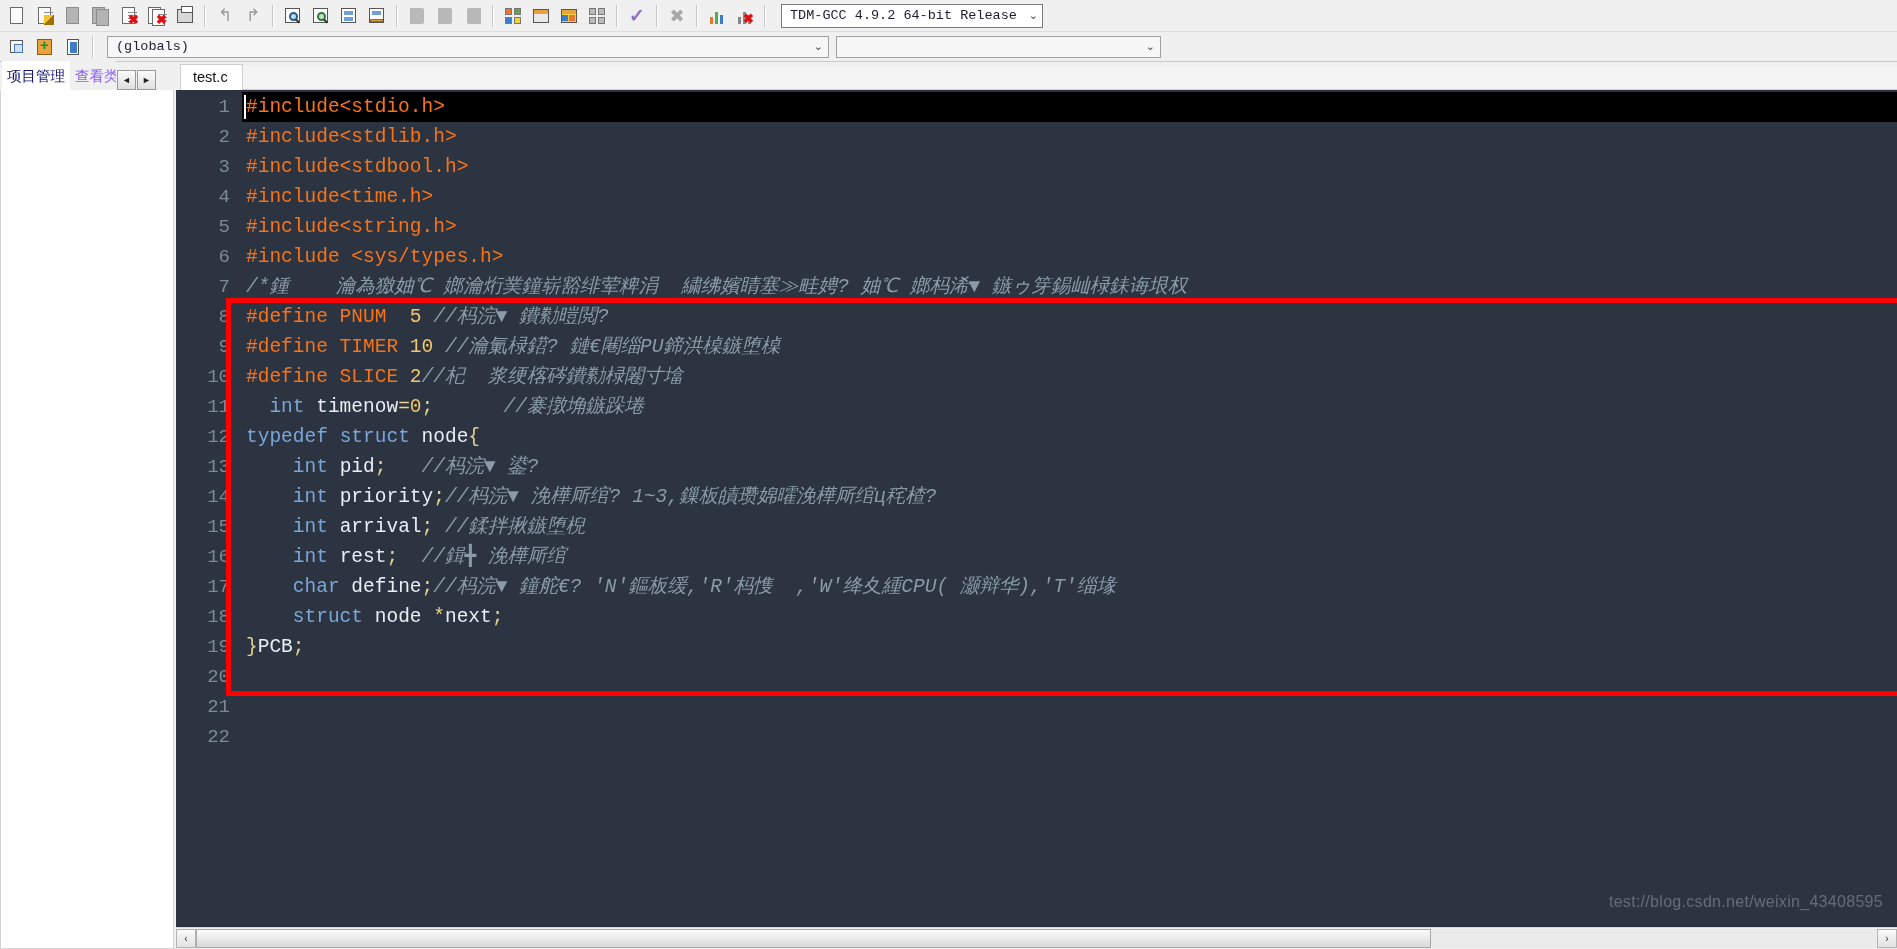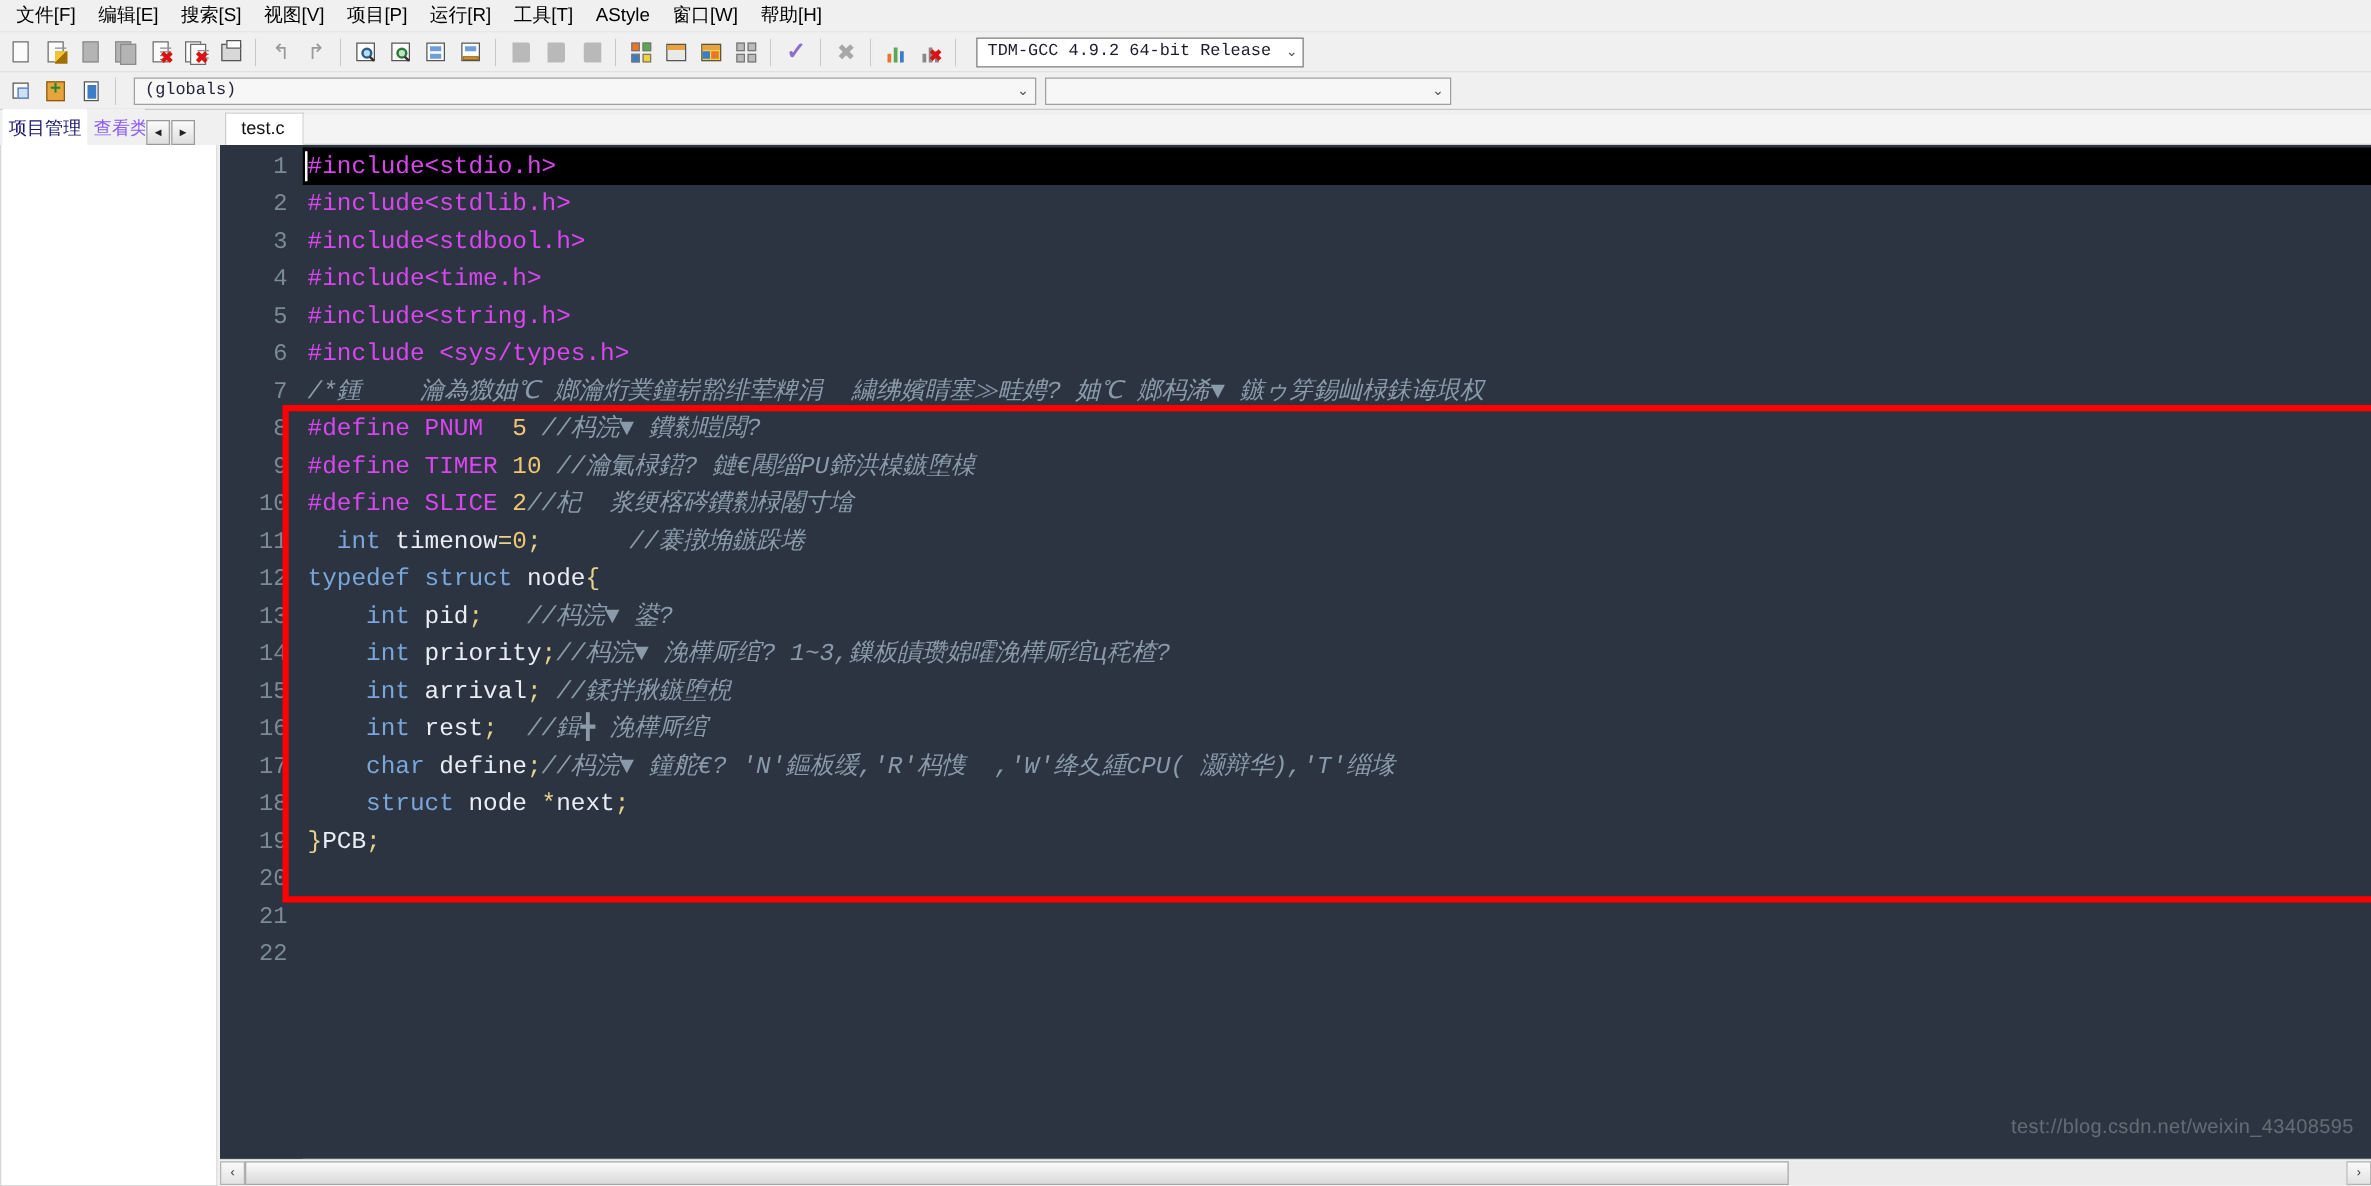--- a/index.html
+++ b/index.html
@@ -167,21 +167,21 @@
   }
   .codecol { flex: 1; padding-top: 2px; position: relative; min-width: 0; }
   .line {
     height: 30px; line-height: 30px; font-size: 19.5px; white-space: pre;
     padding-left: 4px; color: #cfd6dd; position: relative;
   }
   .line.current { background: #000000; }
   .caretbar {
     position: absolute; left: 2px; top: 3px; width: 2px; height: 24px; background: #fff;
   }
-  .kw   { color: #d946ef; }          
+  .kw   { color: #f97316; }          
   .kw2  { color: #7aa6da; }          
   .id   { color: #dfe6ee; }
   .num  { color: #f0c674; }
   .cmt  { color: #8a9aa8; font-style: italic; }
   .punc { color: #e6d28a; }
   .white{ color: #e8eef4; }
 
   
   .redbox {
     position: absolute; pointer-events: none; border: 5px solid #fe0000;
@@ -207,32 +207,20 @@
     position: absolute; right: 14px; bottom: 16px; font-size: 16px;
     color: rgba(228,234,240,0.30); font-family: "Liberation Sans", sans-serif;
     letter-spacing: 0.3px; z-index: 12; white-space: nowrap;
   }
 </style>
 </head>
 <body>
 
 <div id="app">
 
-  <div class="menubar" id="menubar">
-      <div class="menu-item">文件[F]</div>
-      <div class="menu-item">编辑[E]</div>
-      <div class="menu-item">搜索[S]</div>
-      <div class="menu-item">视图[V]</div>
-      <div class="menu-item">项目[P]</div>
-      <div class="menu-item">运行[R]</div>
-      <div class="menu-item">工具[T]</div>
-      <div class="menu-item">AStyle</div>
-      <div class="menu-item">窗口[W]</div>
-      <div class="menu-item">帮助[H]</div>
-    </div>
 
   <div class="toolbar">
     <div class="tb-btn">
         <span class="ico">
           <span class="pg"></span>
         </span>
       </div>
     <div class="tb-btn">
         <span class="ico">
           <span class="pg">

